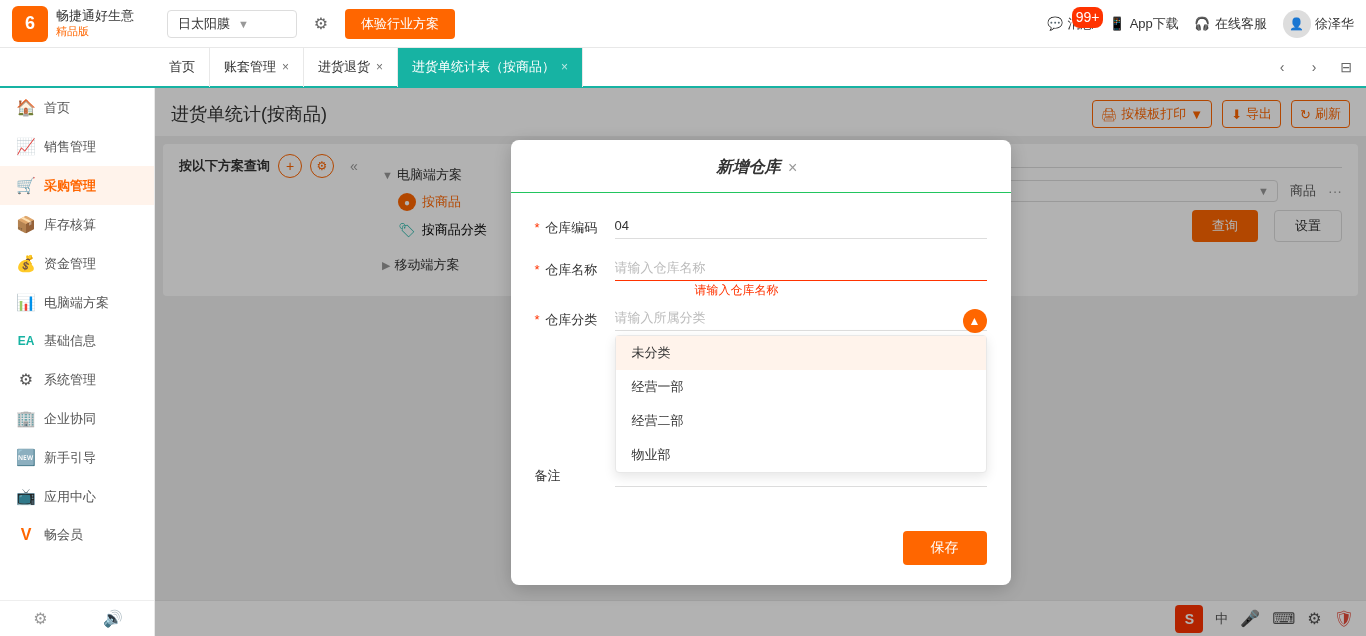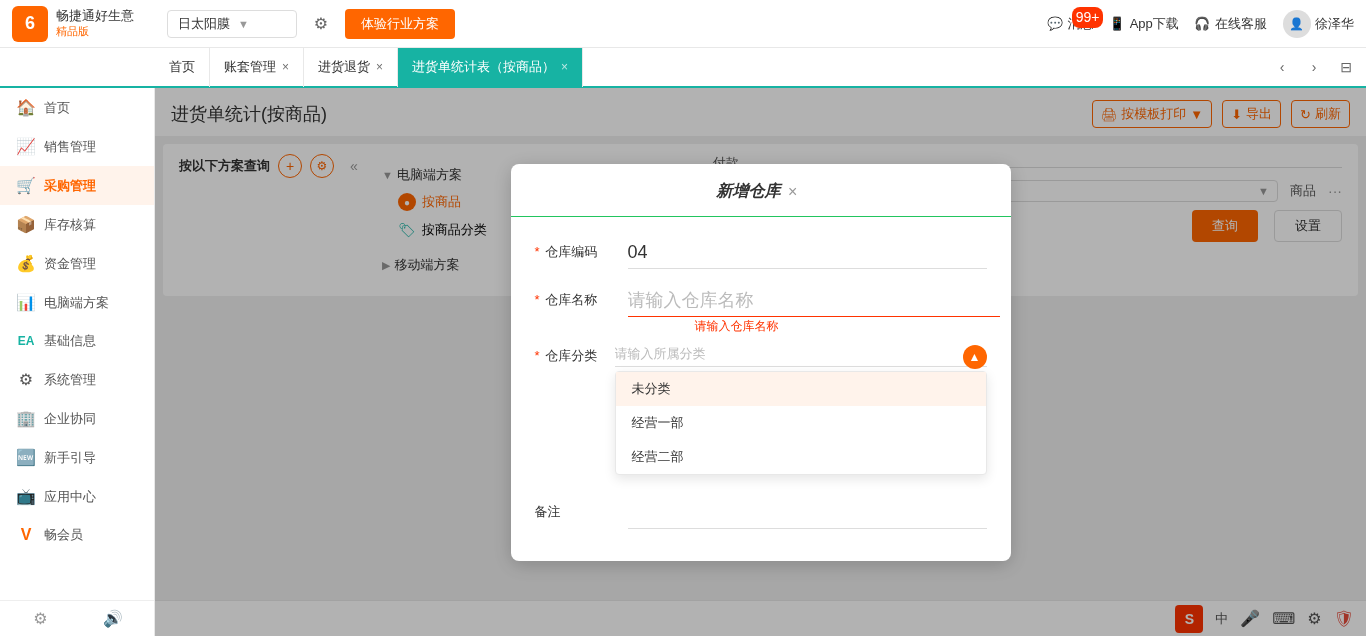--- a/index.html
+++ b/index.html
@@ -385,25 +385,24 @@
     }
     .form-label .required {
       color: #ff3300;
       margin-right: 2px;
     }
     .form-input {
       flex: 1;
       border: none;
       border-bottom: 1px solid #ddd;
       padding: 5px 0;
-      font-size: 18px;
+      font-size: 13px;
       color: #333;
       outline: none;
       background: transparent;
-      margin-left: 13px;
     }
     .form-input.error {
       border-bottom: 1px solid #ff3300;
     }
     .form-input::placeholder { color: #bbb; }
     .error-msg {
       position: absolute;
       bottom: -18px;
       left: 80px;
       font-size: 12px;
@@ -735,30 +734,36 @@
               <div class="dropdown-list">
                 <div class="dropdown-item highlighted">
                   <span>未分类</span>
                 </div>
                 <div class="dropdown-item">
                   <span>经营一部</span>
                 </div>
                 <div class="dropdown-item">
                   <span>经营二部</span>
                 </div>
+                <div class="dropdown-item">
+                  <span>物业部</span>
+                </div>
               </div>
             </div>
           </div>
 
           <div class="form-row" style="margin-top:130px;">
             <div class="form-label">备注</div>
             <input class="form-input" type="text" style="width: 100%;">
           </div>
         </div>
 
+        <div class="modal-footer">
+          <button class="btn-save">保存</button>
+        </div>
       </div>
     </div>
   </div>
 </div>
 
 <div style="position:fixed;bottom:0;right:0;height:36px;background:#fff;border-top:1px solid #e8e8e8;display:flex;align-items:center;justify-content:flex-end;padding:0 12px;gap:12px;width:1211px;">
   <div class="s-logo">S</div>
   <div style="font-size:13px;color:#555;">中</div>
   <div style="font-size:16px;color:#555;cursor:pointer;">🎤</div>
   <div style="font-size:16px;color:#555;cursor:pointer;">⌨</div>

